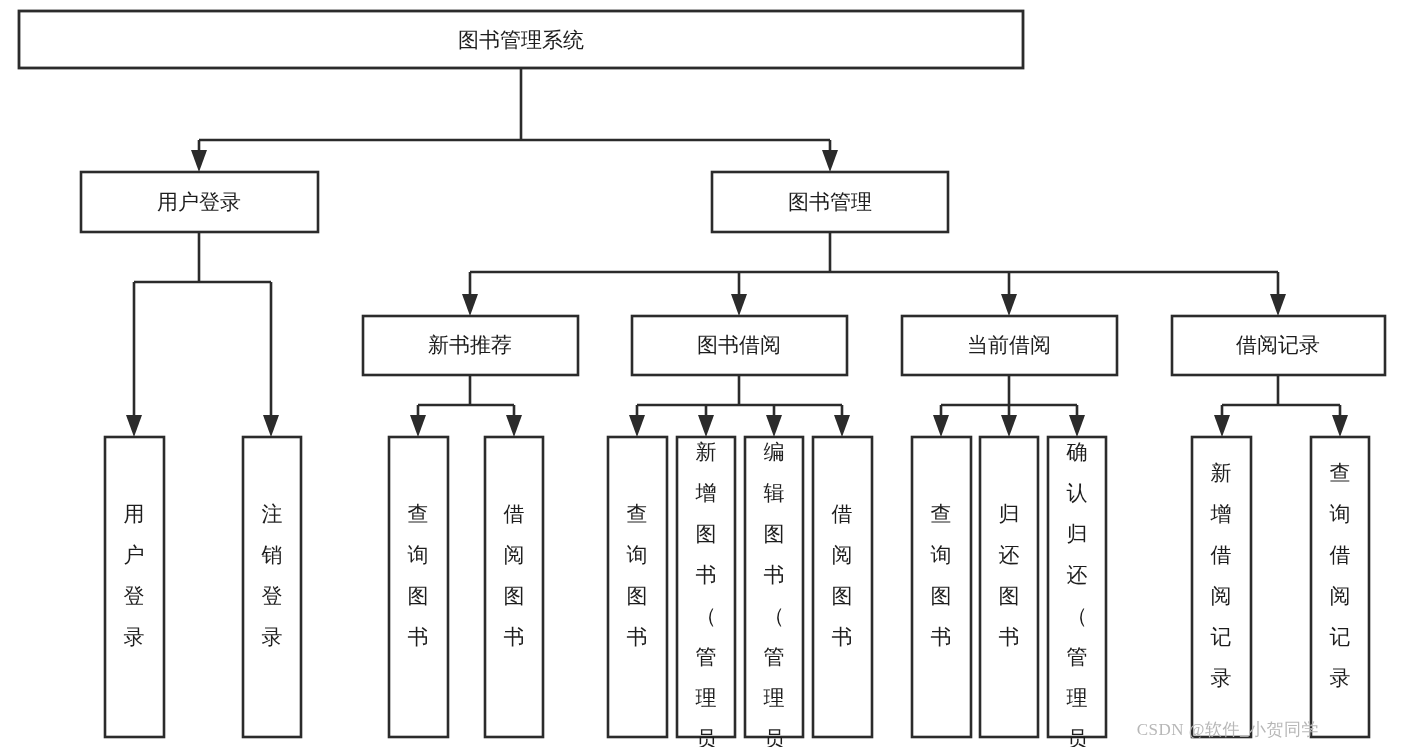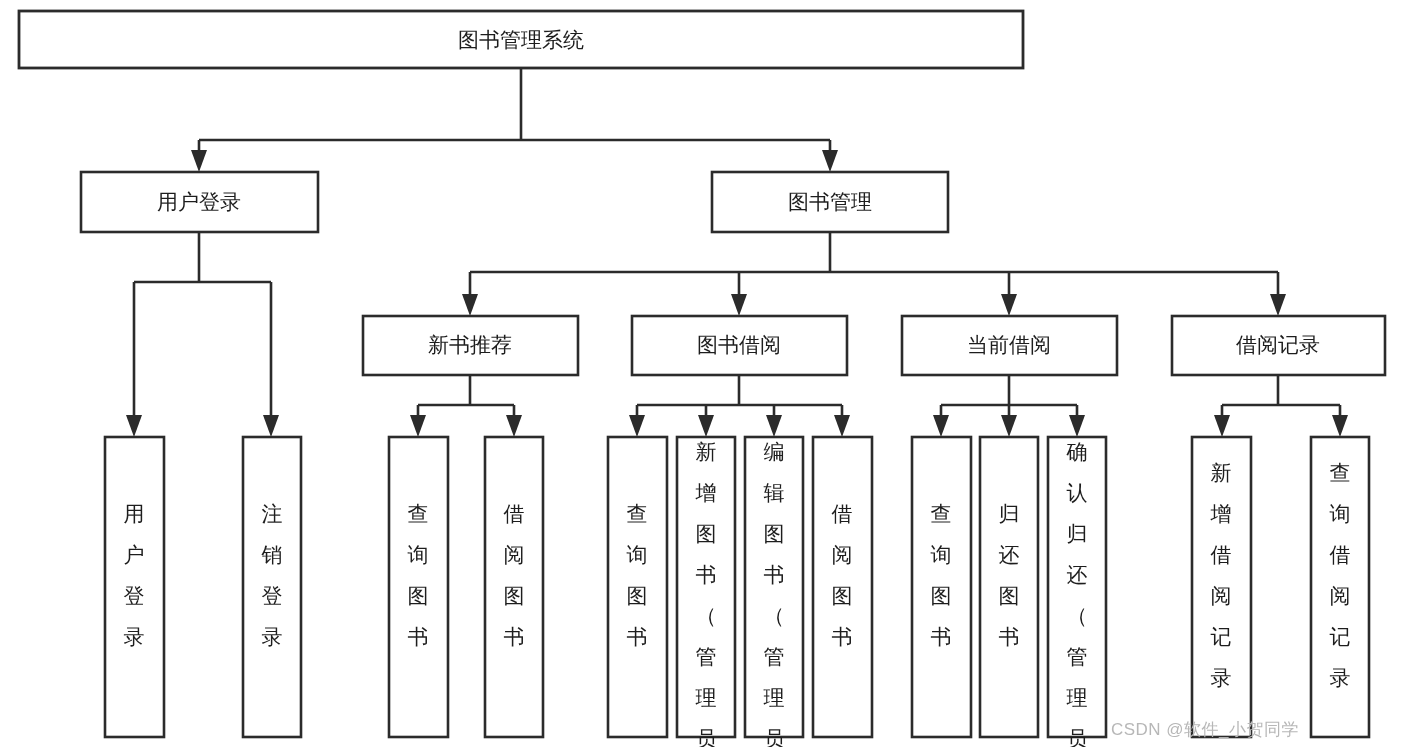--- a/index.html
+++ b/index.html
@@ -53,23 +53,23 @@
     dominant-baseline: middle;
   }
   .node-label-v {
     font-family: "Liberation Sans", "DejaVu Sans", sans-serif;
     font-size: 21px;
     fill: #1d1d1d;
     text-anchor: middle;
   }
   .watermark {
     position: absolute;
-    right: 24px;
+    right: 4px;
     bottom: 6px;
-    font-family: Liberation Sans, sans-serif;
+    font-family: Liberation Serif, serif;
     font-size: 17px;
     color: #b7b7b7;
     white-space: nowrap;
     letter-spacing: 0.5px;
     user-select: none;
   }
 </style>
 </head>
 <body>
 

